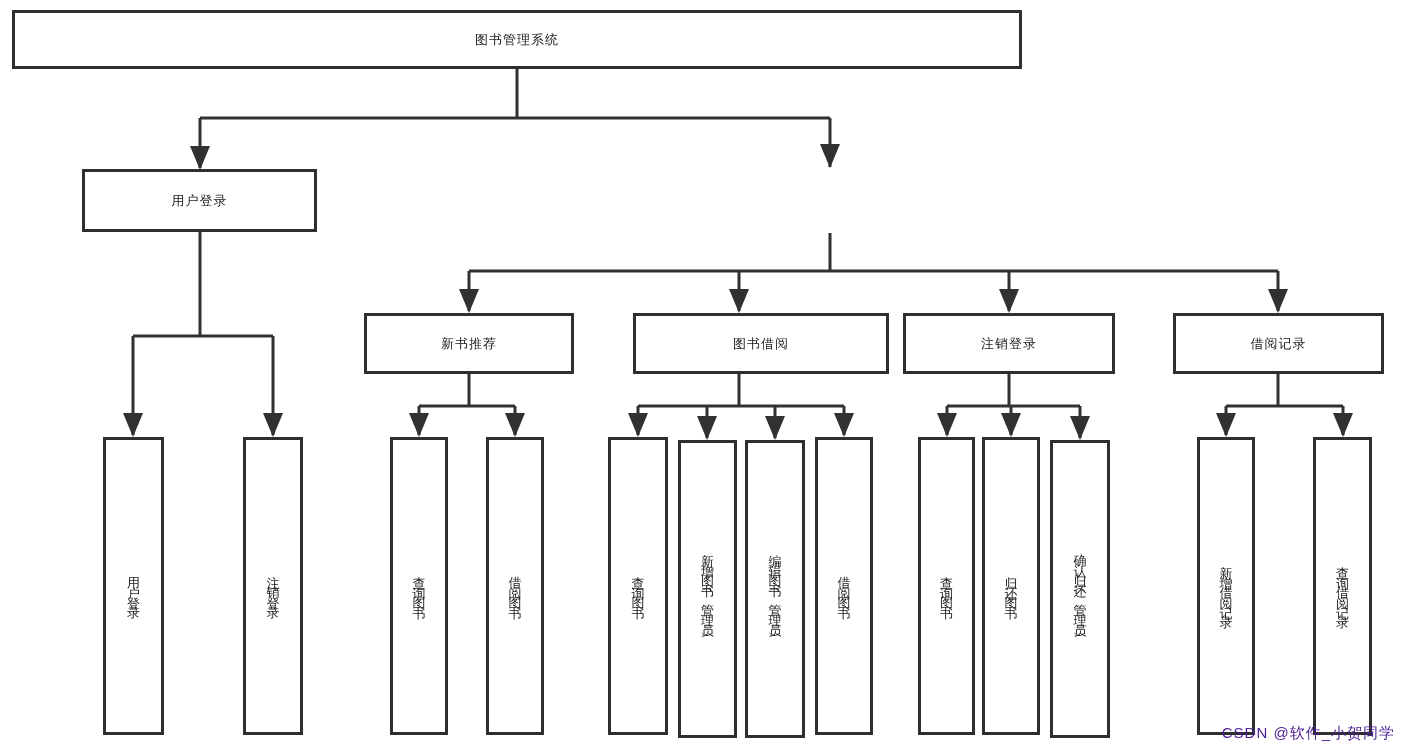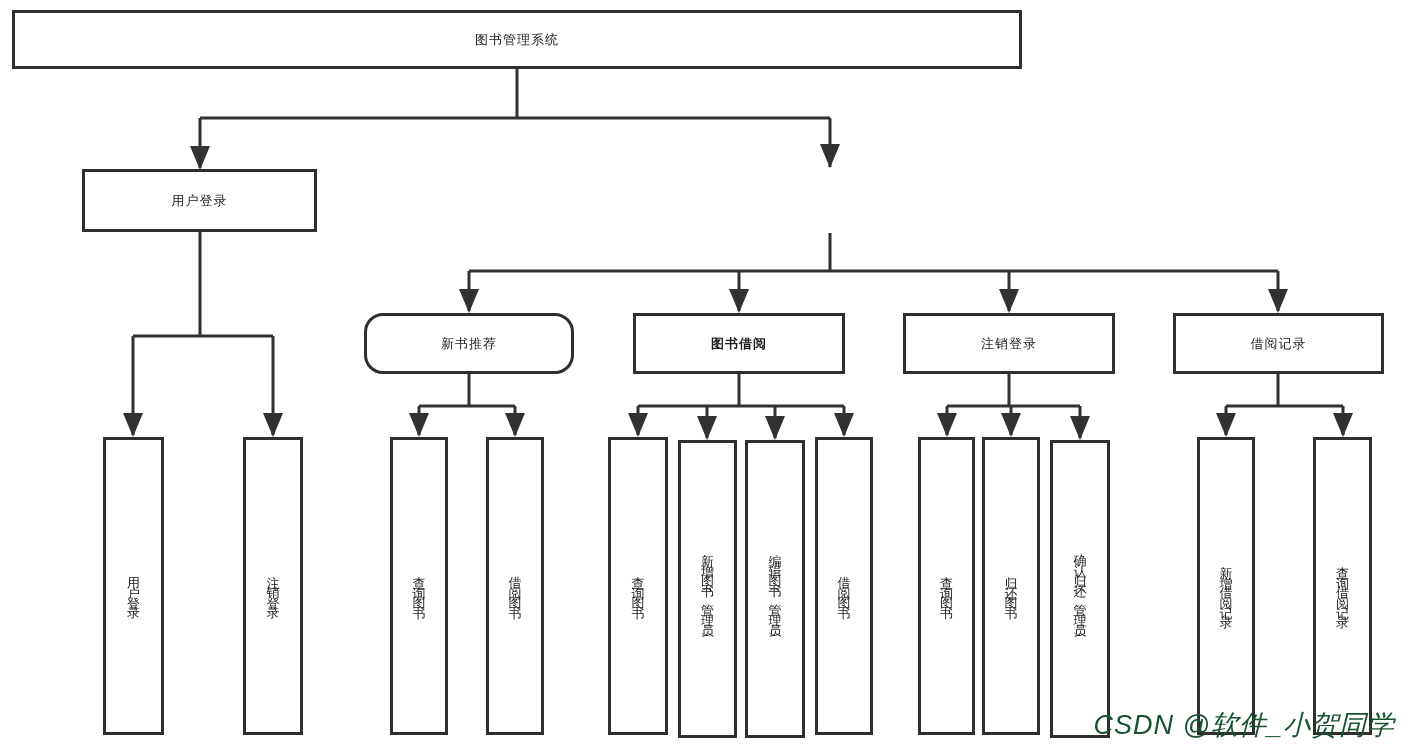--- a/index.html
+++ b/index.html
@@ -37,44 +37,43 @@
     width: 1405px; height: 747px;
     z-index: 2;
     pointer-events: none;
   }
   .connectors path { stroke: #313131; stroke-width: 3; fill: none; }
   .connectors polygon { fill: #313131; stroke: none; }
   .watermark {
     position: absolute;
     right: 10px;
     bottom: 4px;
-    font-size: 27px;
-    color: #14532d;
+    font-size: 15px;
+    color: #4c1d95;
     letter-spacing: 1px;
     z-index: 3;
-    font-style: italic;
   }
 </style>
 </head>
 <body>
 
 <div class="canvas">
 
   <div class="node" style="left:12px; top:10px; width:1010px; height:59px;">
     <span>图书管理系统</span>
   </div>
 
   <div class="node" style="left:82px; top:169px; width:235px; height:63px;">
     <span>用户登录</span>
   </div>
 
-  <div class="node" style="left:364px; top:313px; width:210px; height:61px;border-radius:19px;">
+  <div class="node" style="left:364px; top:313px; width:210px; height:61px;">
     <span>新书推荐</span>
   </div>
-  <div class="node" style="left:633px; top:313px; width:212px; height:61px;font-weight:bold;">
+  <div class="node" style="left:633px; top:313px; width:256px; height:61px;">
     <span>图书借阅</span>
   </div>
   <div class="node" style="left:903px; top:313px; width:212px; height:61px;">
     <span>注销登录</span>
   </div>
   <div class="node" style="left:1173px; top:313px; width:211px; height:61px;text-align:center;">
     <span>借阅记录</span>
   </div>
 
   <div class="node leaf" style="left:103px; top:437px; width:61px; height:298px;">

